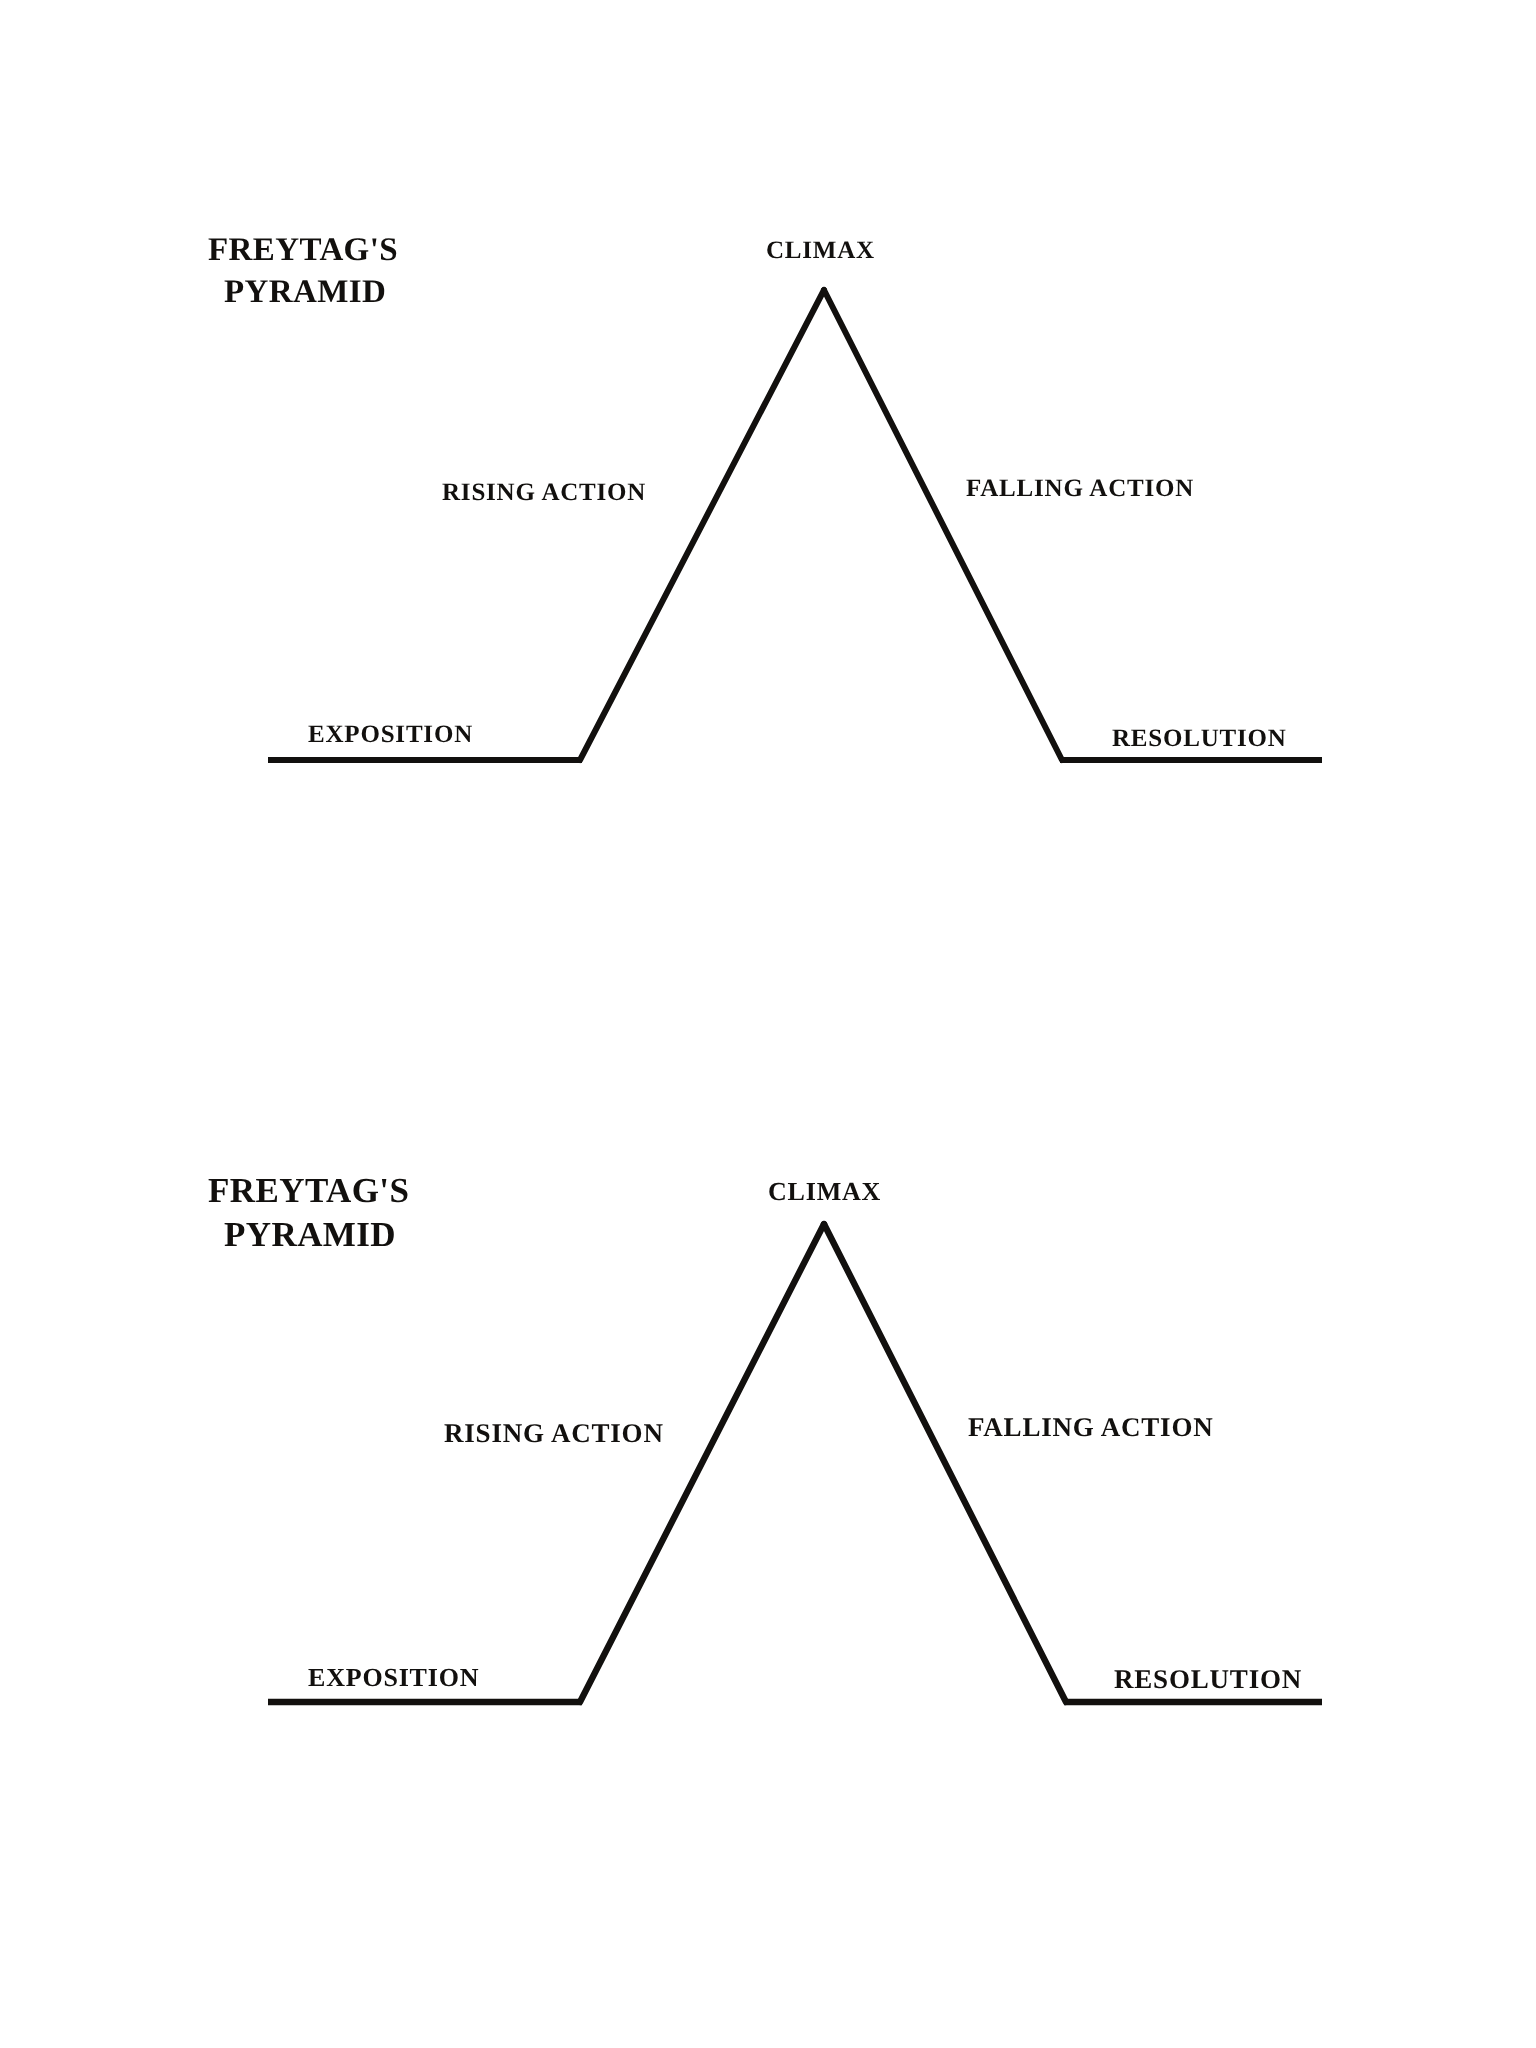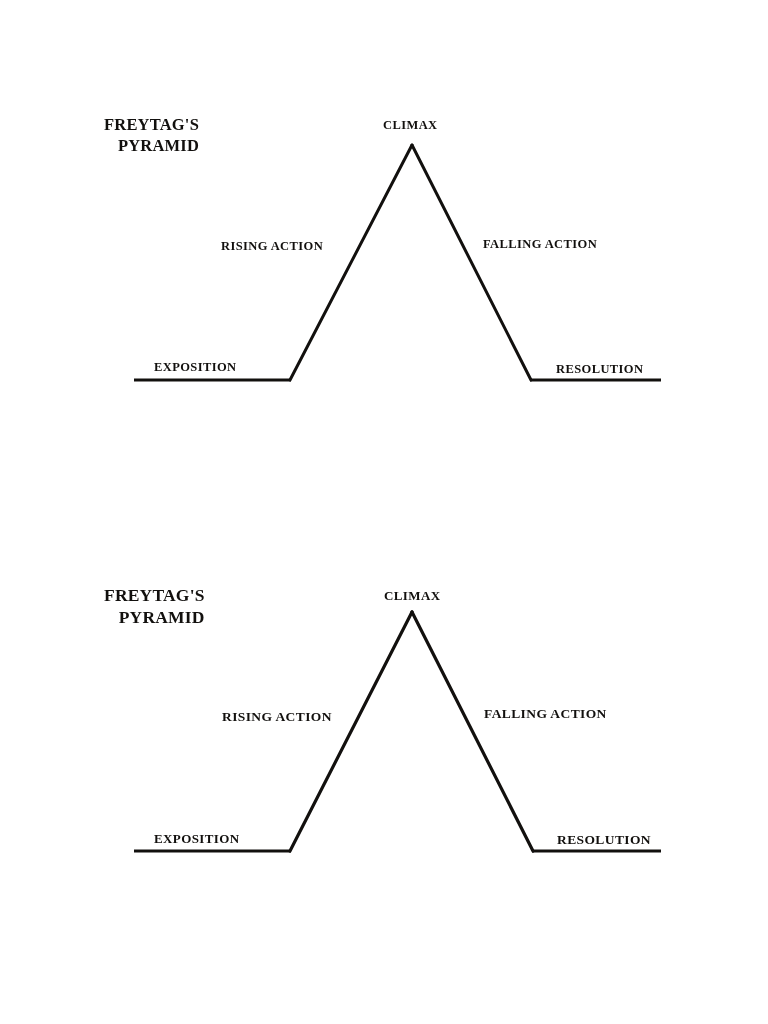--- a/index.html
+++ b/index.html
@@ -15,21 +15,20 @@
     overflow: hidden;
     font-family: "Liberation Serif", "DejaVu Serif", serif;
     color: #111111;
   }
 
   .page {
     position: absolute;
     top: 0; left: 0;
     width: 680px;
     height: 1024px;
-    text-align: right;
   }
 
   .diagram {
     position: absolute;
     left: 0;
     width: 768px;
   }
 
   #diagram-1 { top: 100px;  height: 300px; }
   #diagram-2 { top: 570px;  height: 300px; }

